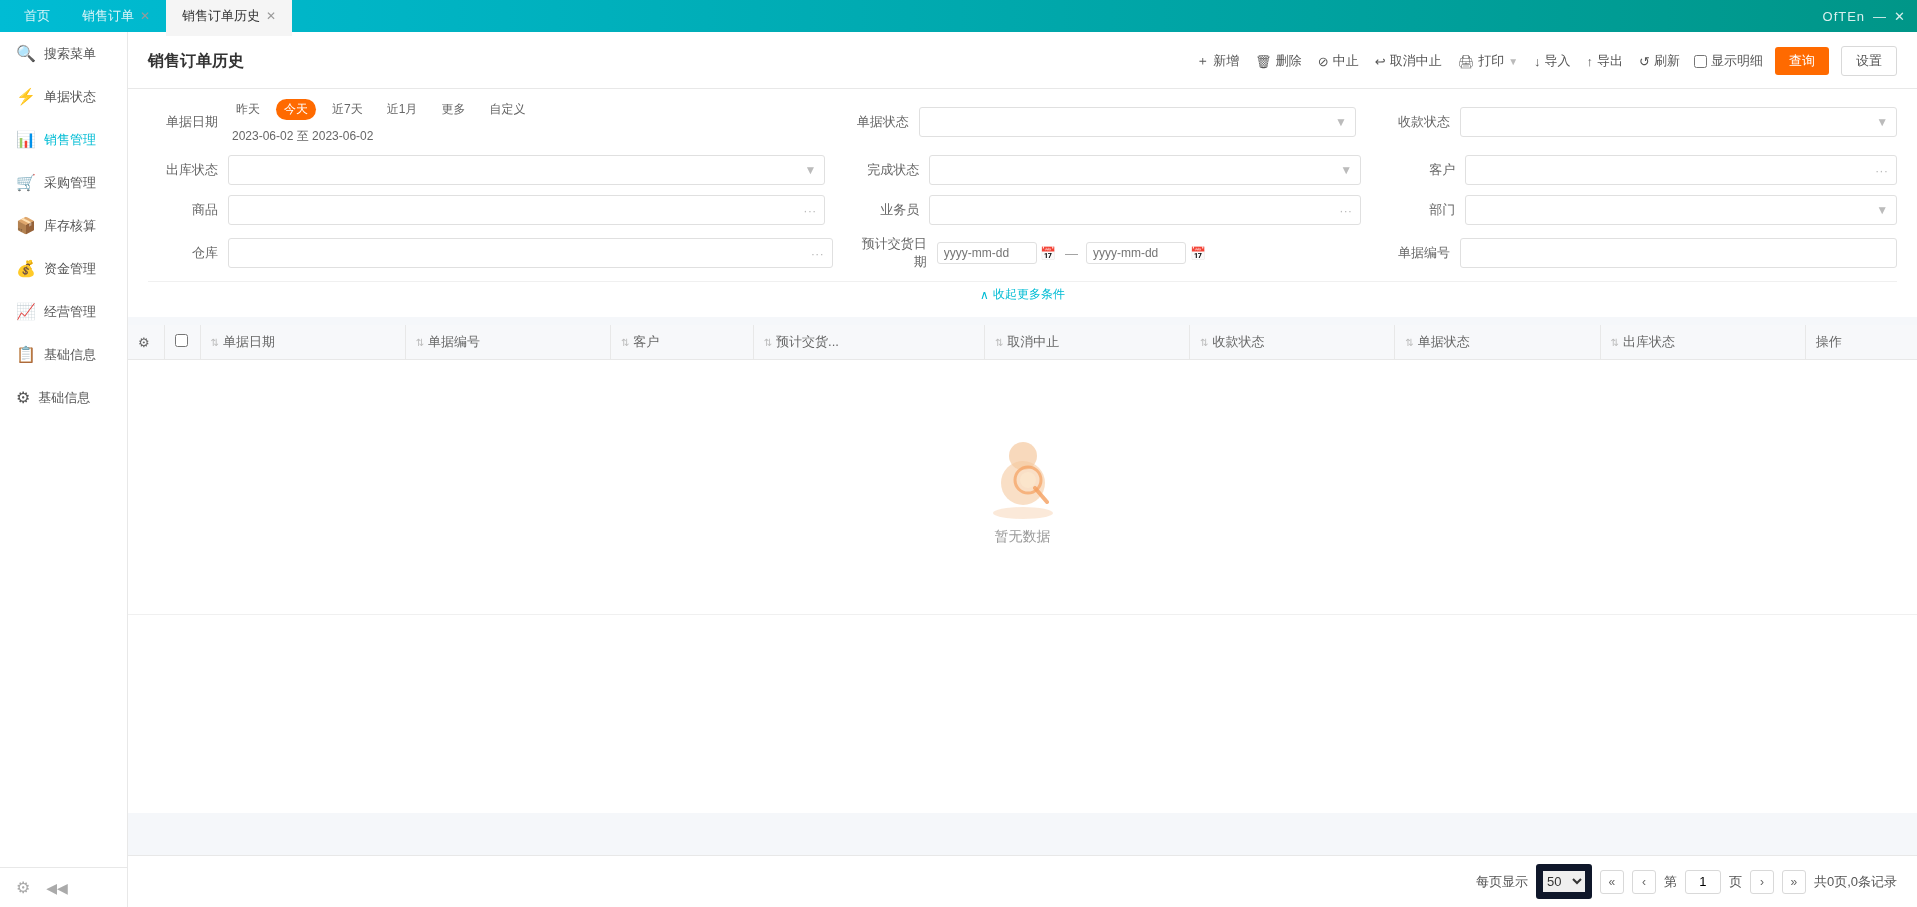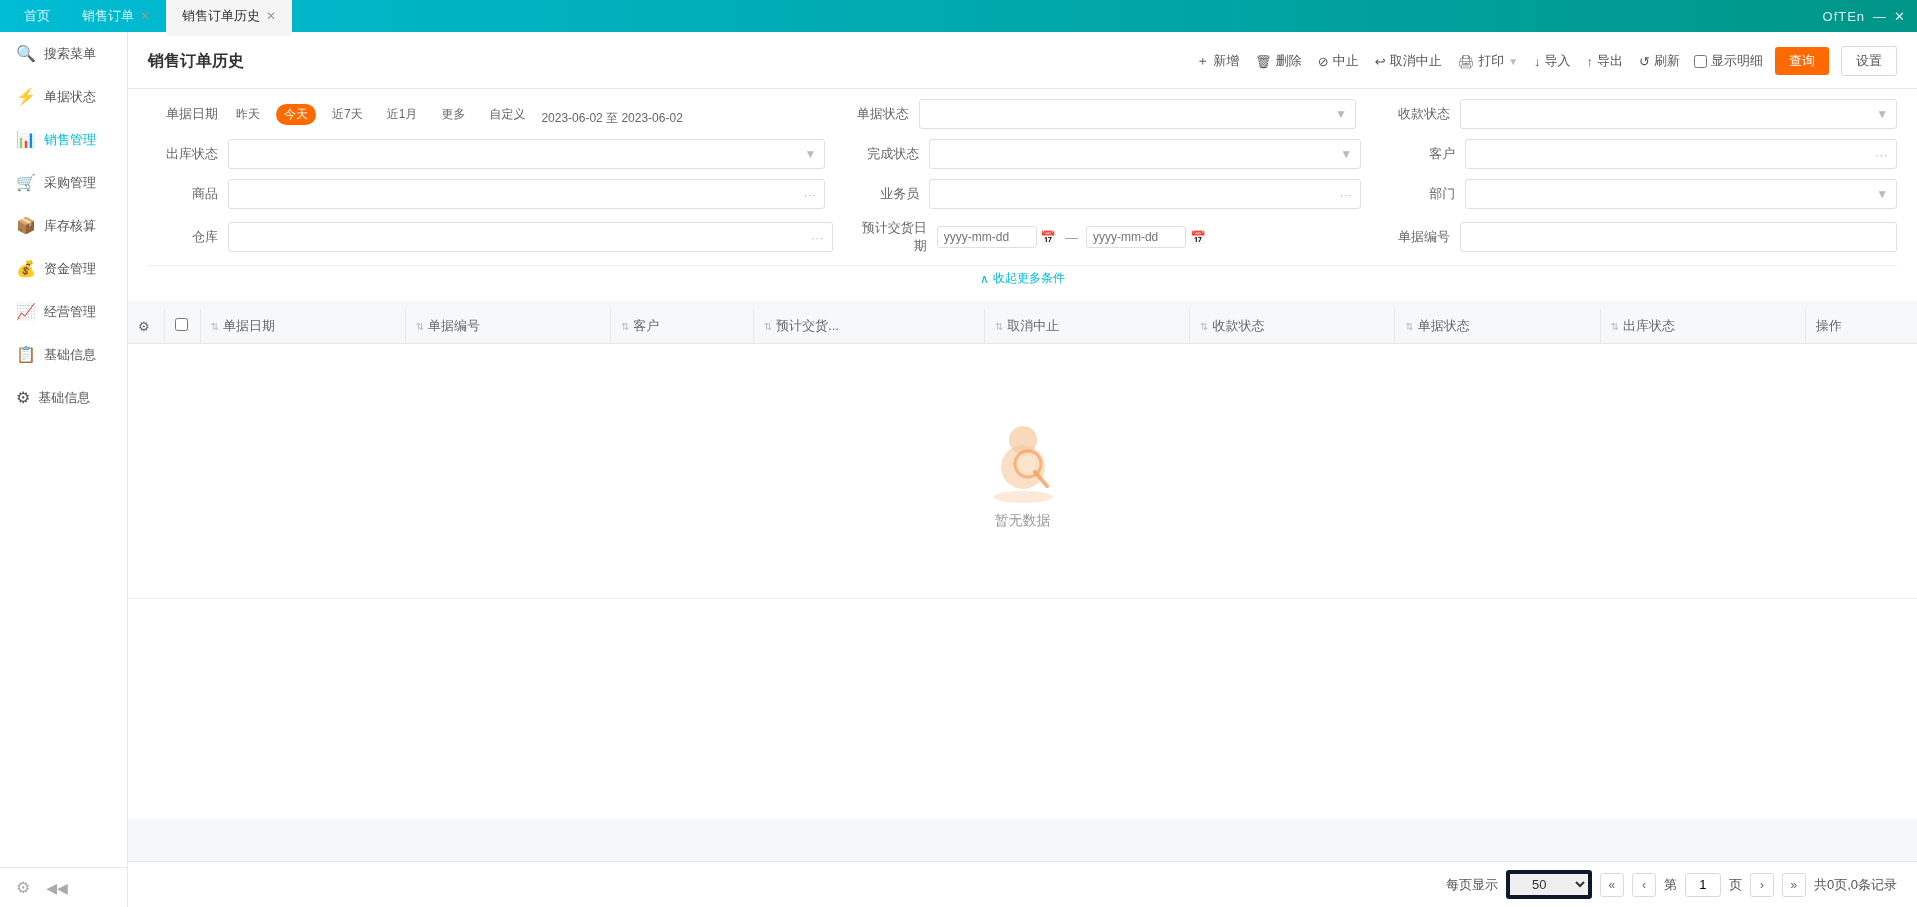--- a/index.html
+++ b/index.html
@@ -290,23 +290,23 @@
       display: flex;
       align-items: center;
       justify-content: flex-end;
       gap: 8px;
       flex-shrink: 0;
       font-size: 13px;
       color: #555;
       margin-top: 42px;
     }
     .pagination-select {
-      border: 4px solid #0f172a;
+      border: 7px solid #0f172a;
       border-radius: 3px;
-      padding: 2px 18px;
+      padding: 2px 0;
       font-size: 13px;
       color: #333;
     }
     .page-btn {
       width: 24px;
       height: 24px;
       display: flex;
       align-items: center;
       justify-content: center;
       border: 1px solid #d9d9d9;
@@ -441,21 +441,21 @@
           <button style="background:#fff;border:1px solid #d9d9d9;border-radius:3px;padding:5px 14px;cursor:pointer;font-size:13px;color:#555;">设置</button>
         </div>
       </div>
     </div>
 
     <div class="filter-area">
 
       <div class="filter-row">
 
         <span class="filter-label">单据日期</span>
-        <div style="flex:1.4;display:flex;flex-direction:row;">
+        <div style="flex:1.4;display:flex;flex-direction:column;">
           <div style="display:flex;align-items:center;gap:4px;">
             <span class="date-option">昨天</span>
             <span class="date-option active" style="background:#ff6a00;color:#fff;">今天</span>
             <span class="date-option">近7天</span>
             <span class="date-option">近1月</span>
             <span class="date-option">更多</span>
             <span class="date-option">自定义</span>
           </div>
           <div class="date-range-text" style="margin-top:8px;padding-left:4px;">2023-06-02 至 2023-06-02</div>
         </div>

